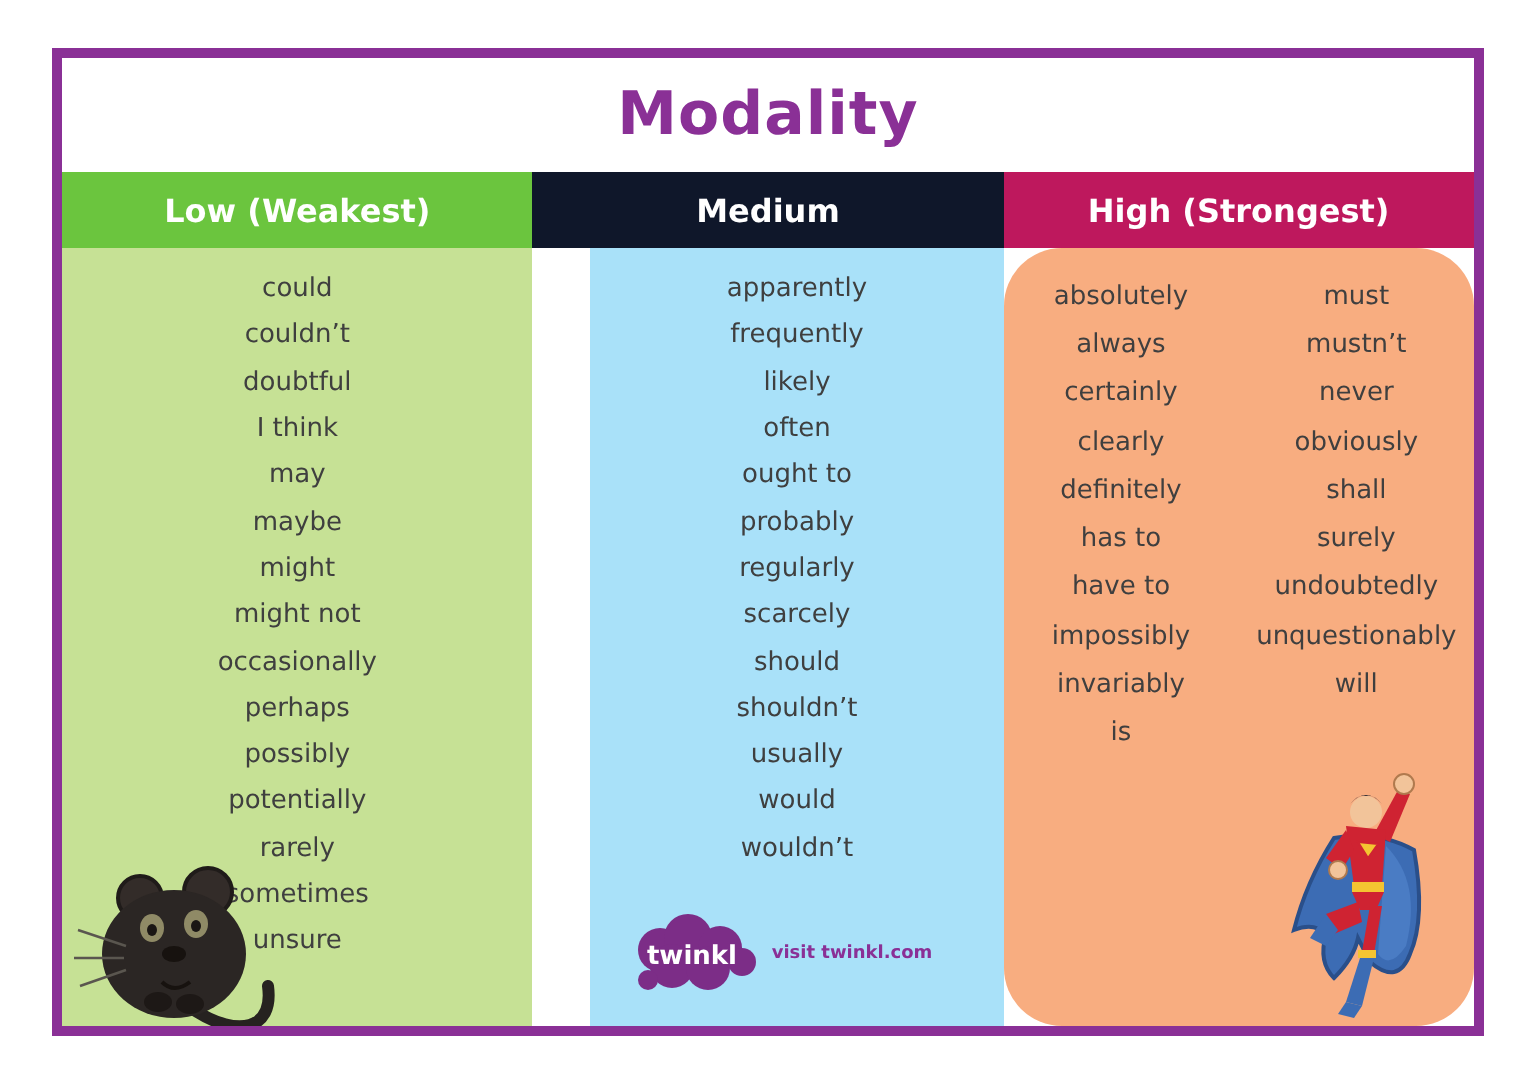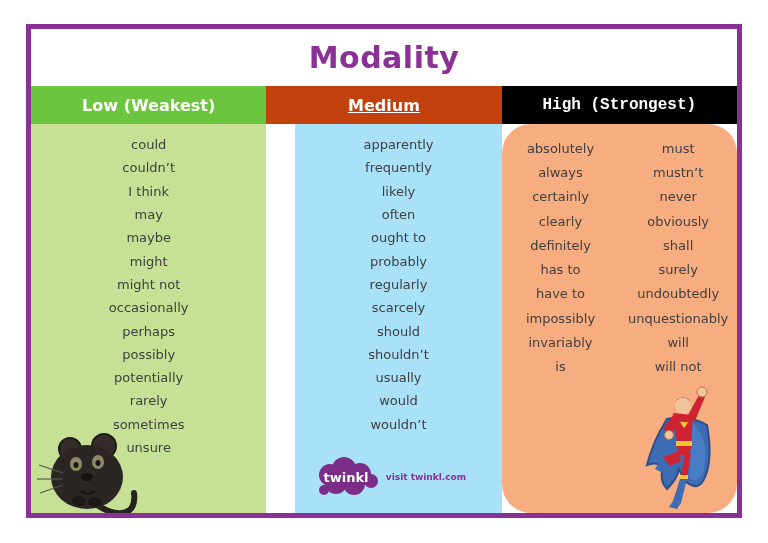--- a/index.html
+++ b/index.html
@@ -51,20 +51,21 @@
     <div class="cols">
 
       <div class="col">
         <div class="col-header" style="background: rgb(107, 197, 62);">
           <span>Low (Weakest)</span>
         </div>
         <div class="col-body" style="background: rgb(198, 225, 149);">
           <div class="word-list">
               <span class="word">could</span>
               <span class="word">couldn’t</span>
+              <span class="word">doubtful</span>
               <span class="word">I think</span>
               <span class="word">may</span>
               <span class="word">maybe</span>
               <span class="word">might</span>
               <span class="word">might not</span>
               <span class="word">occasionally</span>
               <span class="word">perhaps</span>
               <span class="word">possibly</span>
               <span class="word">potentially</span>
               <span class="word">rarely</span>
@@ -87,21 +88,21 @@
             <g stroke="#5a564f" stroke-width="1.2">
               <line x1="26" y1="42" x2="2" y2="34"></line>
               <line x1="25" y1="48" x2="0" y2="48"></line>
               <line x1="26" y1="54" x2="3" y2="62"></line>
             </g>
           </svg>
         </div>
       </div>
 
       <div class="col">
-        <div class="col-header" style="background: #c2410c; text-decoration: underline;">
+        <div class="col-header" style="background: #0f172a;">
           <span>Medium</span>
         </div>
         <div class="col-body" style="background: rgb(169, 225, 249); margin-left: 29px;">
           <div class="word-list">
               <span class="word">apparently</span>
               <span class="word">frequently</span>
               <span class="word">likely</span>
               <span class="word">often</span>
               <span class="word">ought to</span>
               <span class="word">probably</span>
@@ -125,21 +126,21 @@
                 <circle cx="8" cy="33" r="5"></circle>
               </g>
               <text x="30" y="25" text-anchor="middle" font-size="13" font-weight="bold" fill="#ffffff" font-family="DejaVu Sans, sans-serif">twinkl</text>
             </svg>
             <span class="tagline">visit twinkl.com</span>
           </div>
         </div>
       </div>
 
       <div class="col">
-        <div class="col-header" style="background: #000000; font-family: Liberation Mono, monospace;">
+        <div class="col-header" style="background: #be185d;">
           <span>High (Strongest)</span>
         </div>
         <div class="col-body" style="background: rgb(248, 173, 128); border-radius: 29px;">
           <div class="dual">
             <div class="word-list">
                 <span class="word">absolutely</span>
                 <span class="word">always</span>
                 <span class="word">certainly</span>
                 <span class="word">clearly</span>
                 <span class="word">definitely</span>
@@ -152,21 +153,20 @@
             <div class="word-list">
                 <span class="word">must</span>
                 <span class="word">mustn’t</span>
                 <span class="word">never</span>
                 <span class="word">obviously</span>
                 <span class="word">shall</span>
                 <span class="word">surely</span>
                 <span class="word">undoubtedly</span>
                 <span class="word">unquestionably</span>
                 <span class="word">will</span>
-                <span class="word">will not</span>
               </div>
           </div>
           <svg class="hero" width="98" height="130" viewBox="0 0 98 130">
 
             <path d="M34 38 Q20 60 14 84 Q24 80 30 86 Q26 100 34 108 Q44 98 46 88 L52 100 Q66 112 72 96 Q80 78 74 44 Q56 34 34 38 Z" fill="#3c6cb4" stroke="#2a4f8a" stroke-width="2"></path>
             <path d="M60 42 Q78 60 70 92 Q62 104 56 96 Z" fill="#4a7cc4"></path>
 
             <path d="M54 36 L66 14 L72 16 L62 40 Z" fill="#cf2332"></path>
             <circle cx="69" cy="11" r="5" fill="#f2c49a" stroke="#b07a4e" stroke-width="1"></circle>
 

